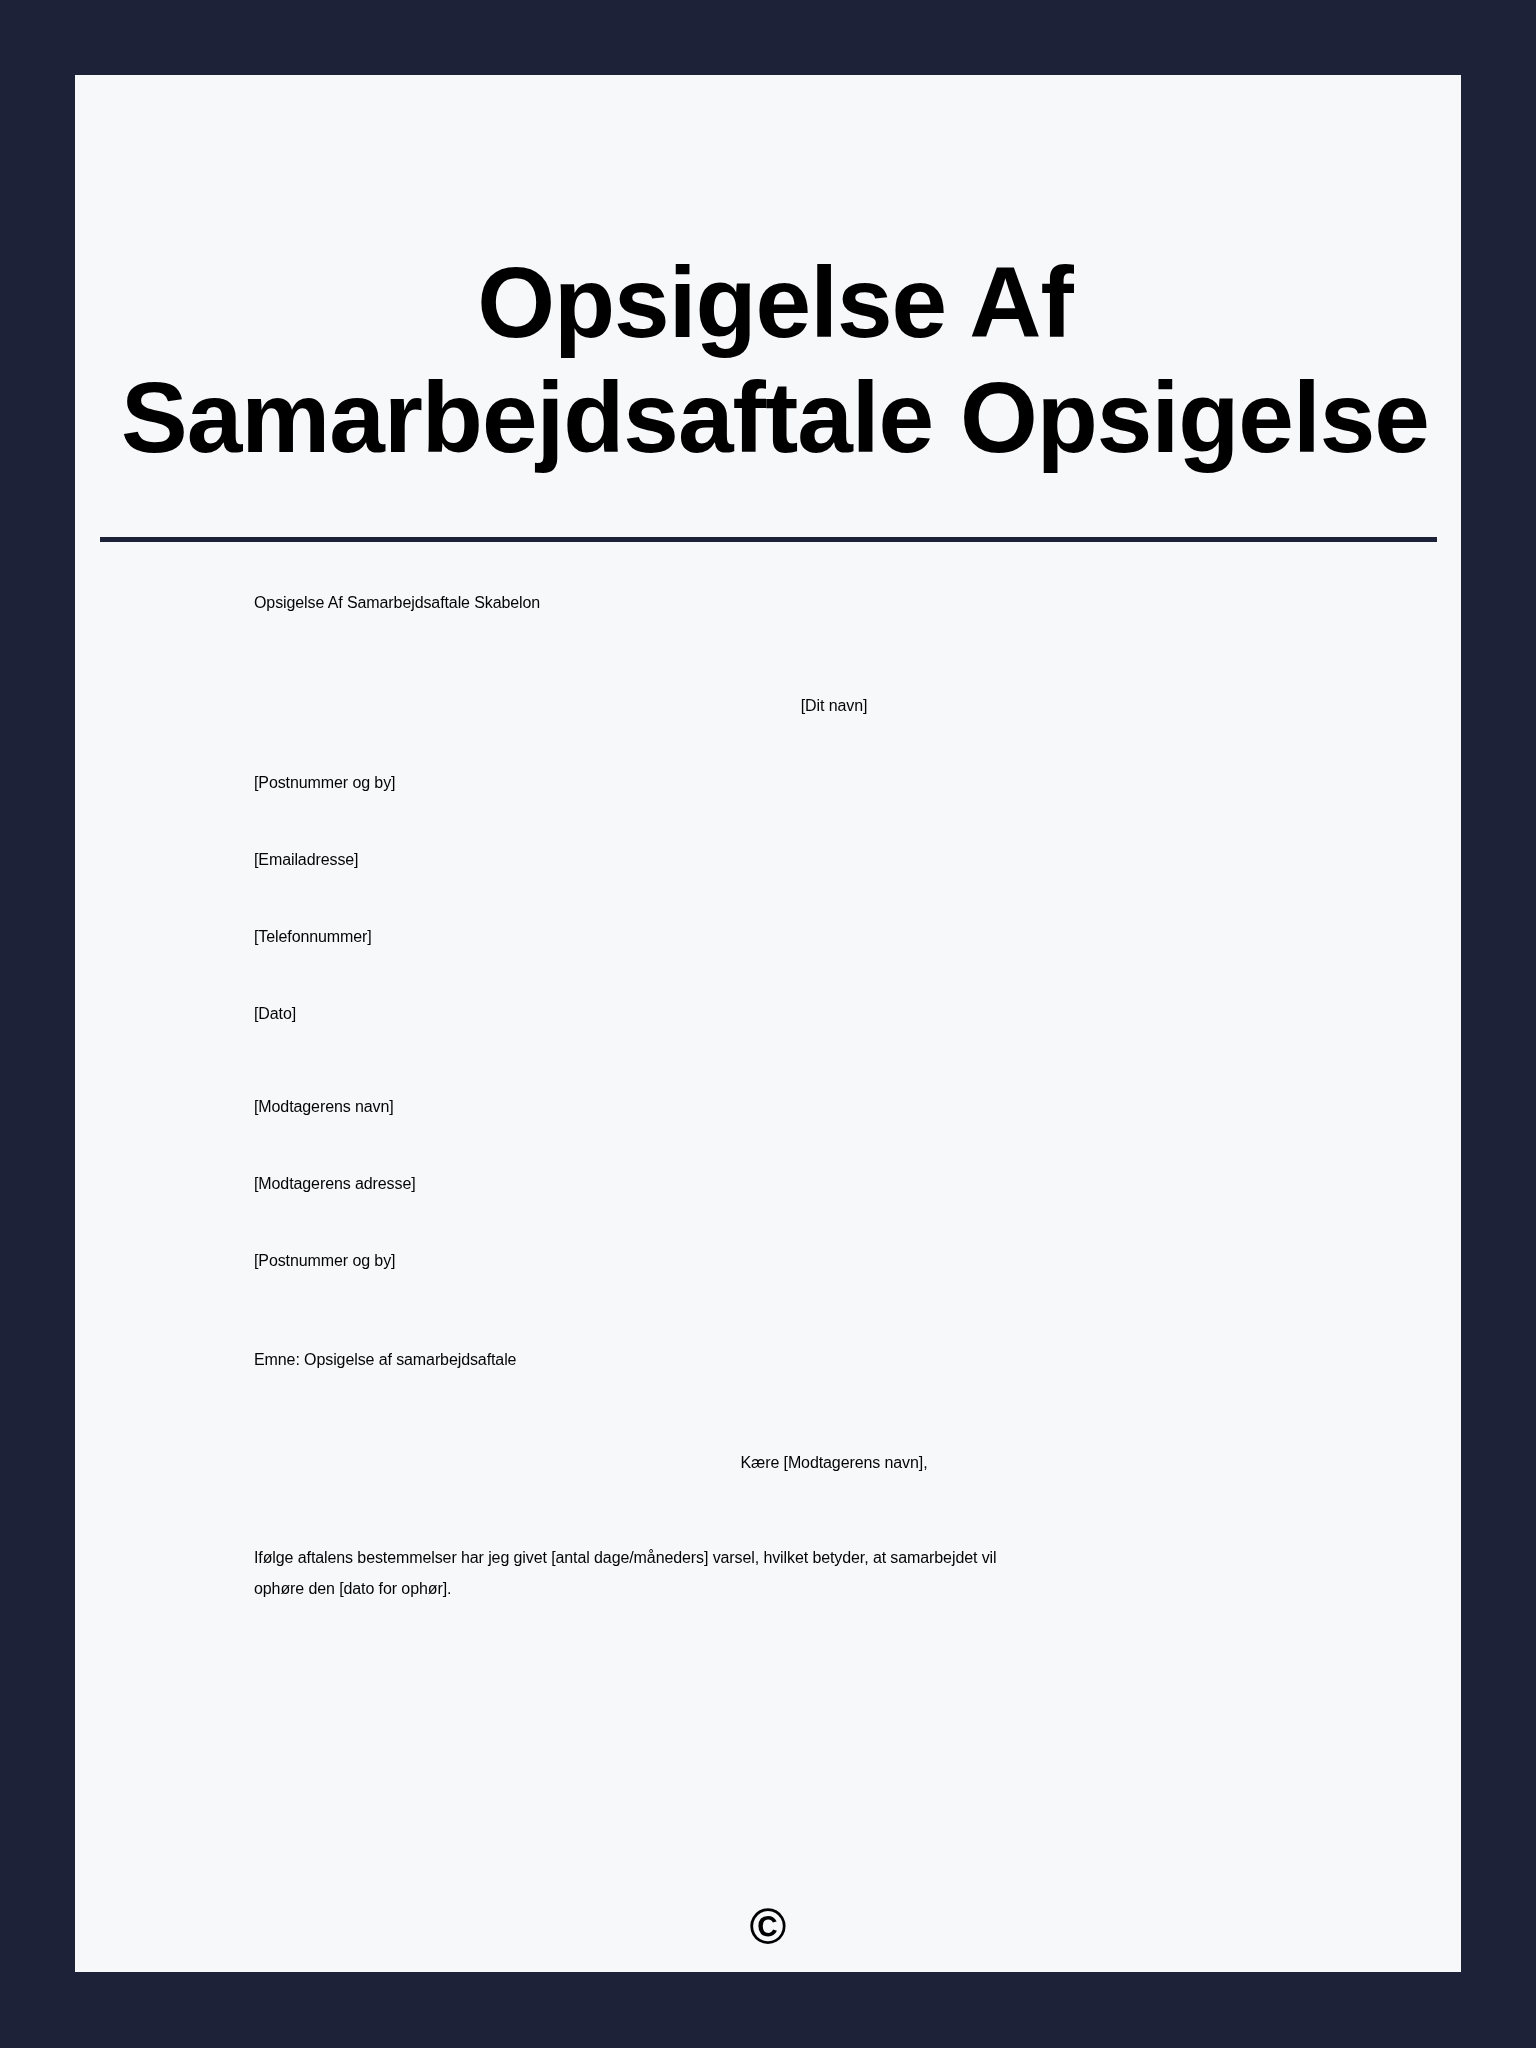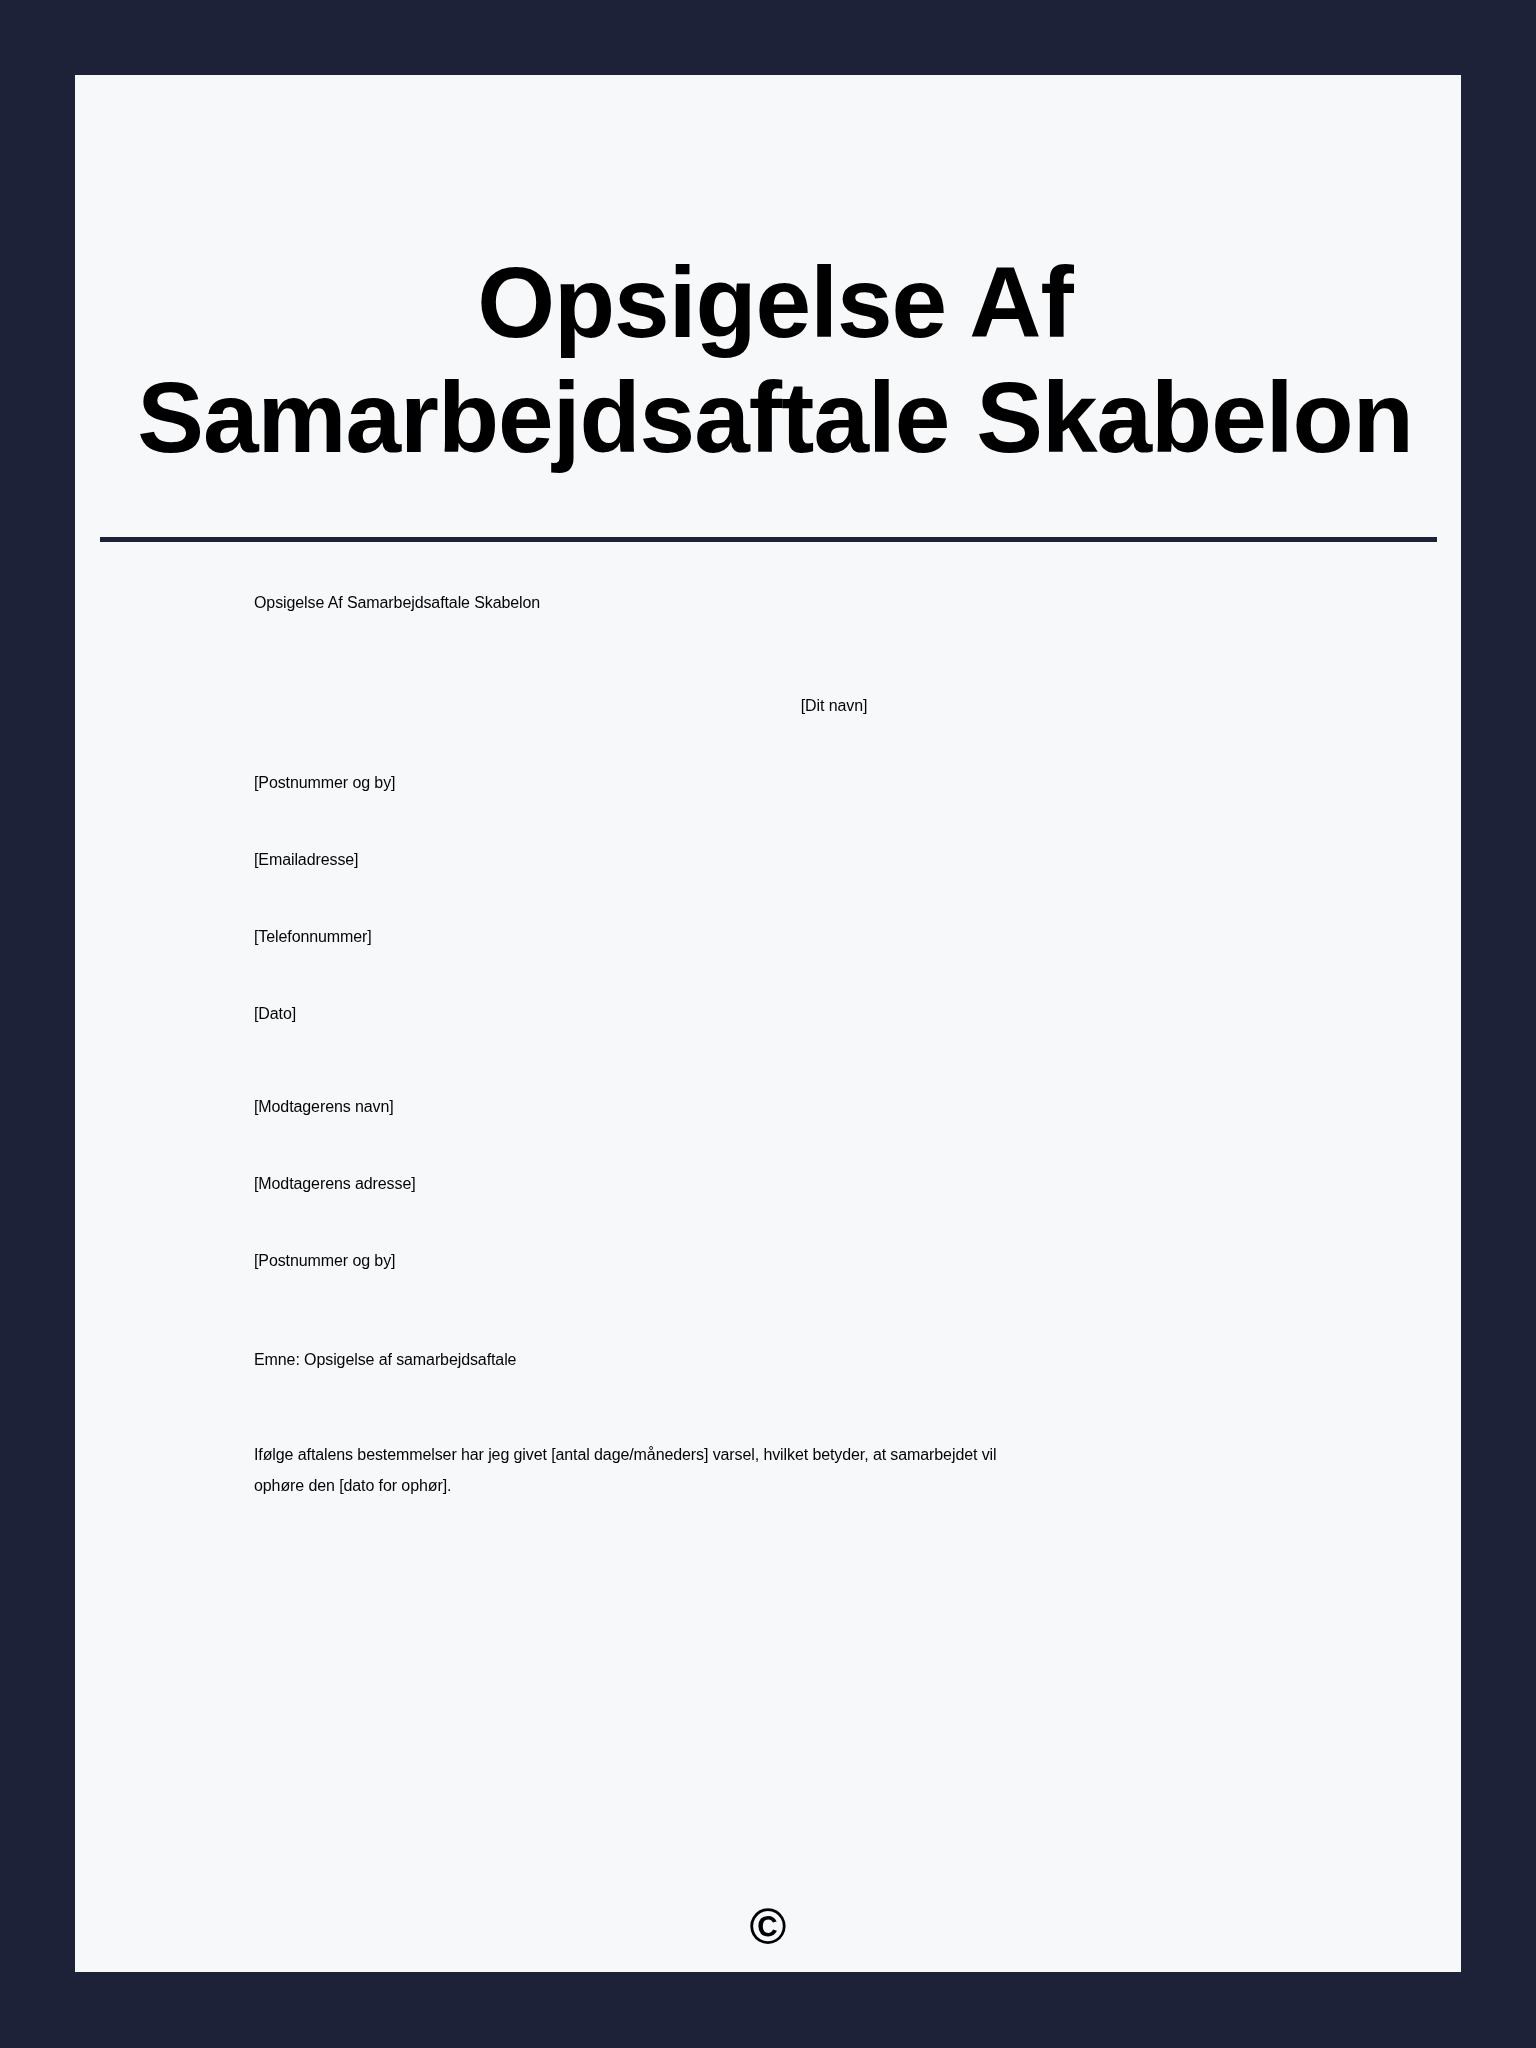--- a/index.html
+++ b/index.html
@@ -70,40 +70,41 @@
   }
 </style>
 </head>
 <body>
 
 <div class="canvas">
   <div class="paper">
 
     <h1 class="doc-title">
       <span class="line">Opsigelse Af</span>
-      <span class="line">Samarbejdsaftale Skabelon</span>
+      <span class="line">Samarbejdsaftale Opsigelse</span>
     </h1>
 
     <div class="divider"></div>
 
     <div class="letter-body">
       <p>Opsigelse Af Samarbejdsaftale Skabelon</p>
 
       <p class="gap-xl">[Dit navn]</p>
       <p class="gap">[Postnummer og by]</p>
       <p class="gap">[Emailadresse]</p>
       <p class="gap">[Telefonnummer]</p>
       <p class="gap">[Dato]</p>
 
       <p class="gap-lg">[Modtagerens navn]</p>
       <p class="gap">[Modtagerens adresse]</p>
       <p class="gap">[Postnummer og by]</p>
 
       <p class="gap-x2">Emne: Opsigelse af samarbejdsaftale</p>
 
+      <p class="gap-xl">Kære [Modtagerens navn],</p>
 
 
       <p class="gap-pp para">
         <span class="pline">Ifølge aftalens bestemmelser har jeg givet [antal dage/måneders] varsel, hvilket betyder, at samarbejdet vil</span>
         <span class="pline">ophøre den [dato for ophør].</span>
       </p>
     </div>
 
     <div class="copyright">©</div>
 

